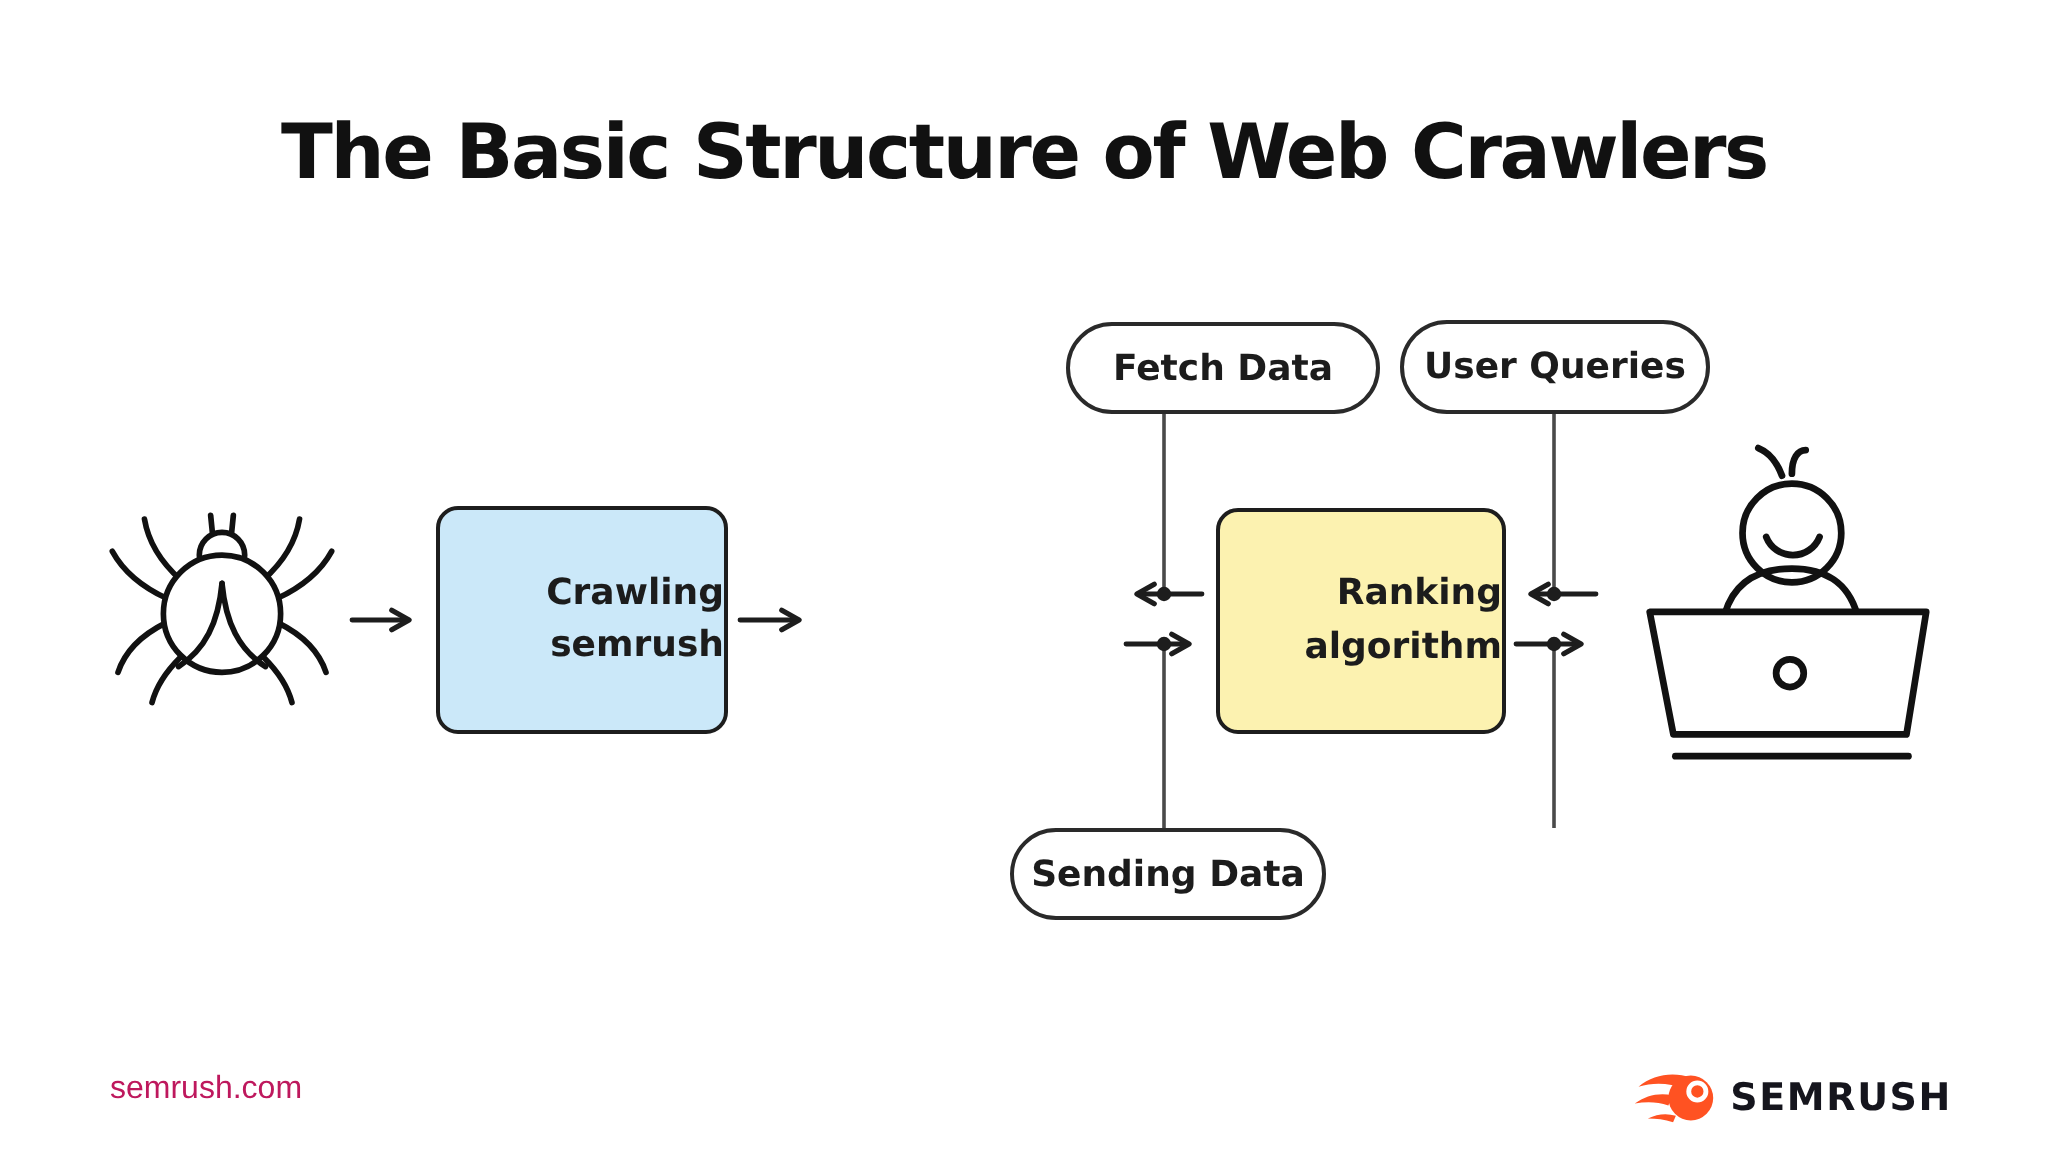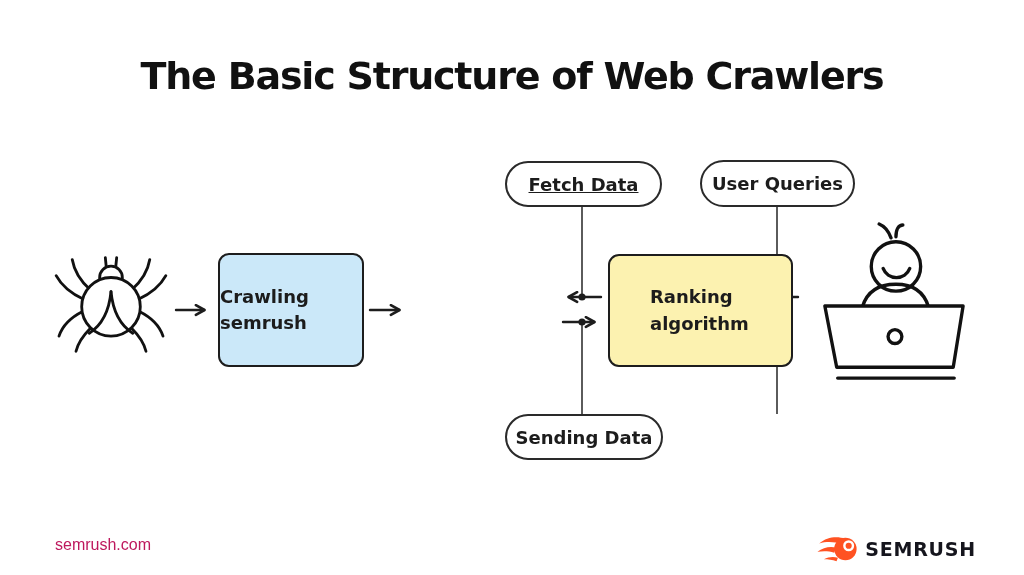--- a/index.html
+++ b/index.html
@@ -12,33 +12,33 @@
   .title{
     position:absolute;top:42px;left:0;right:0;margin:12px;
     text-align:center;font-size:38px;font-weight:800;letter-spacing:-1.2px;
     color:#111111;
   }
 
   .connectors{position:absolute;left:0;top:0;pointer-events:none;}
 
   .node{
     position:absolute;border:2.5px solid #1d1d1d;border-radius:11px;
-    display:flex;flex-direction:column;align-items:flex-start;justify-content:center;
+    display:flex;flex-direction:column;align-items:flex-end;justify-content:center;
     font-size:18px;font-weight:700;color:#1c1c1c;line-height:1.45;text-align:center;
   }
   .node-crawling{left:218px;top:253px;width:142px;height:110px;}
   .node-store   {left:413px;top:254px;width:141px;height:109px;}
-  .node-ranking {left:608px;top:254px;width:141px;height:109px;padding-left:40px;}
+  .node-ranking {left:608px;top:254px;width:141px;height:109px;}
 
   .pill{
     position:absolute;background:#ffffff;border:2px solid #2a2a2a;border-radius:26px;
     display:flex;align-items:center;justify-content:center;
     font-size:18px;font-weight:700;color:#1c1c1c;white-space:nowrap;
   }
-  .pill-fetch  {left:505px;top:161px;width:153px;height:42px;text-decoration:underline;}
+  .pill-fetch  {left:533px;top:161px;width:153px;height:42px;}
   .pill-queries{left:700px;top:160px;width:151px;height:43px;text-align:center;}
   .pill-sending{left:505px;top:414px;width:154px;height:42px;}
   .pill-results{left:702px;top:414px;width:149px;height:42px;}
 
   .spider{position:absolute;left:50px;top:252px;}
   .person{position:absolute;left:813px;top:222px;}
 
   .footer-site{
     position:absolute;left:55px;top:536px;margin:0;
     font-family:"Liberation Sans","DejaVu Sans",sans-serif;

